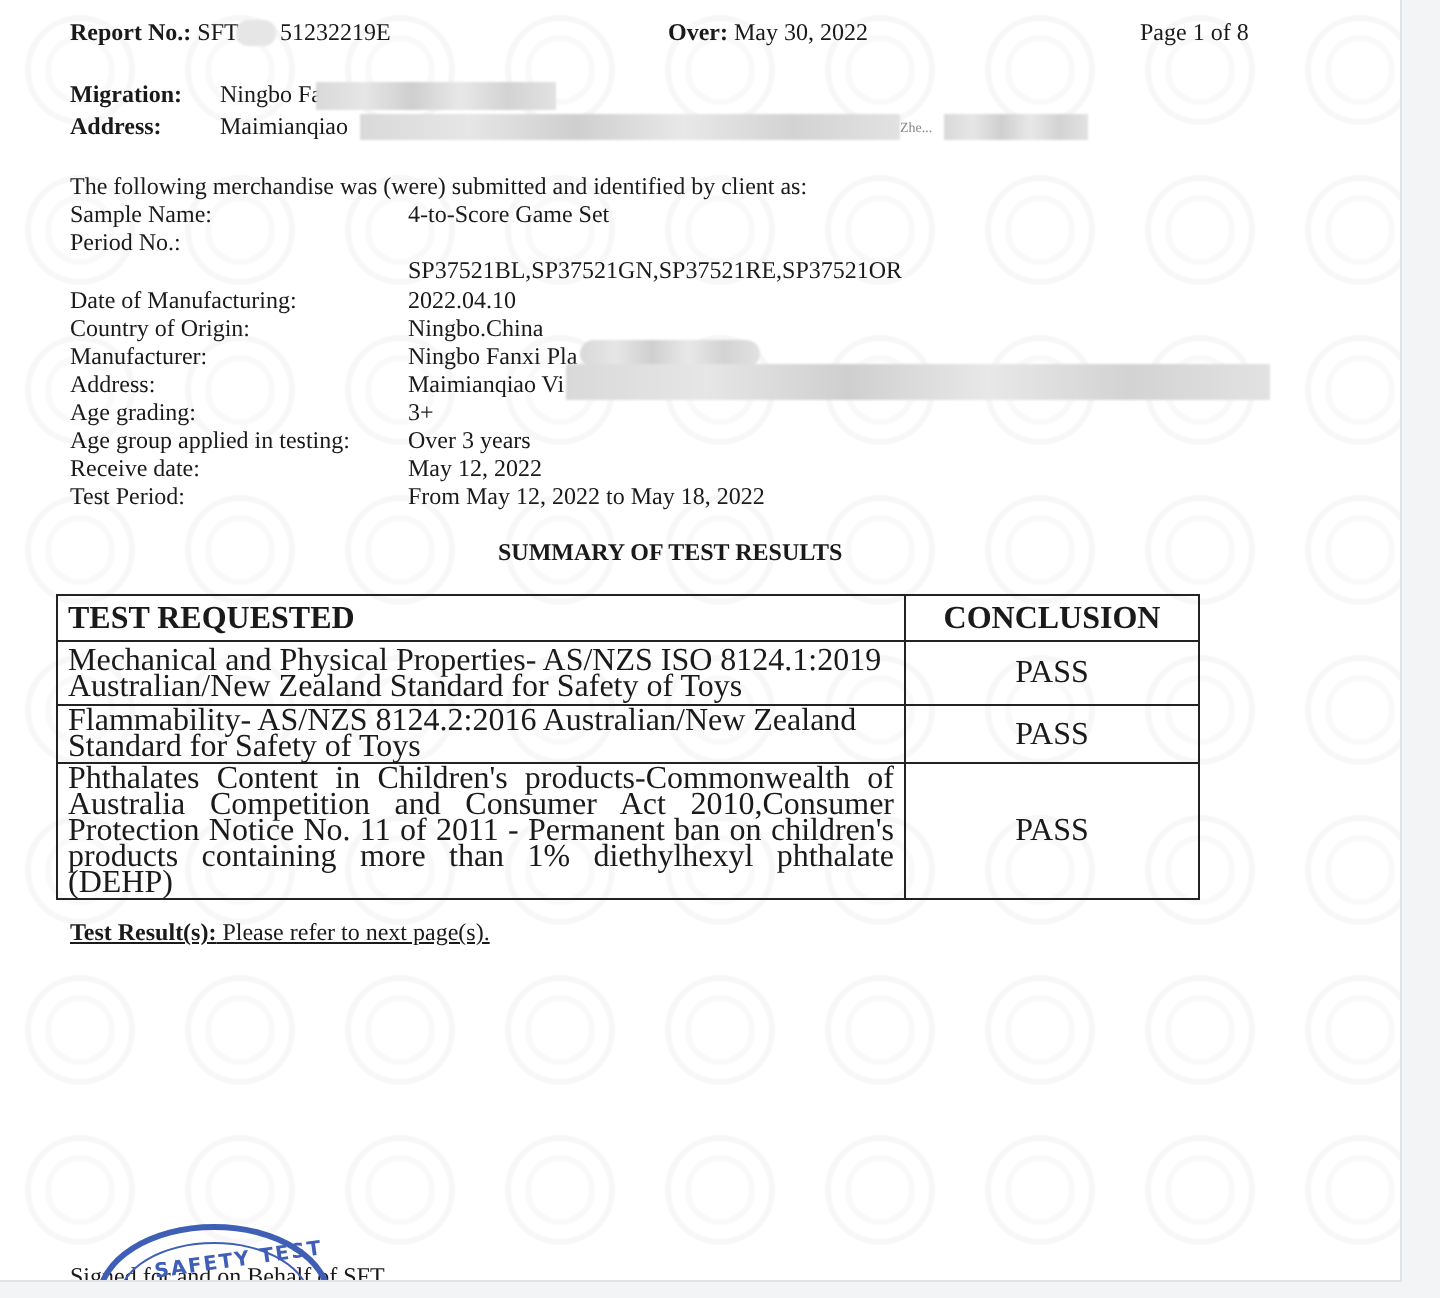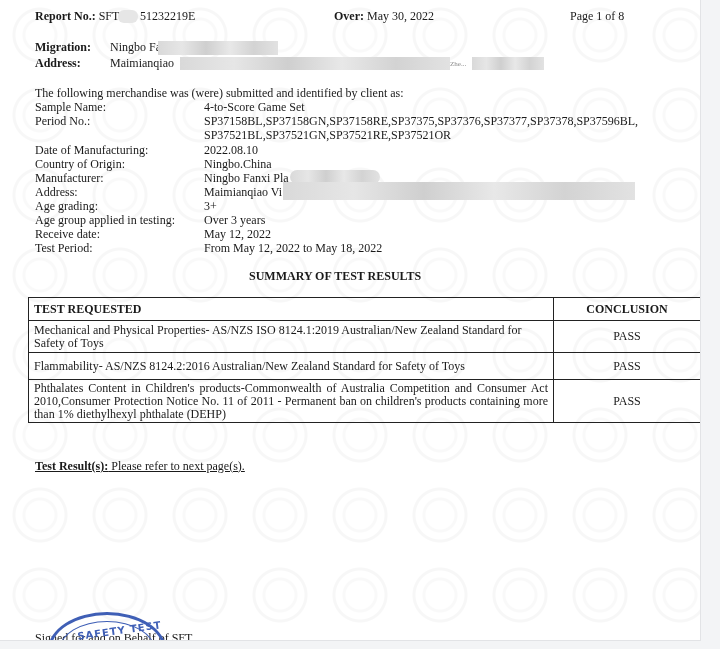--- a/index.html
+++ b/index.html
@@ -29,23 +29,23 @@
   .abs { position: absolute; white-space: nowrap; font-size: 12px; line-height: 13px; }
   .b { font-weight: bold; }
   .redact {
     position: absolute; height: 12px;
     background: linear-gradient(90deg, #d9d9d9, #e6e6e6 20%, #cfcfcf 40%, #e8e8e8 60%, #d3d3d3 80%, #e2e2e2);
     filter: blur(0.6px);
   }
   .title { font-weight: bold; font-size: 12px; }
   table.results {
     position: absolute; left: 28px; top: 297px;
-    width: 673px;
+    width: 572px;
     border-collapse: collapse;
-    font-size: 12px; line-height: 13px;
+    font-size: 16px; line-height: 13px;
   }
   table.results td, table.results th {
     border: 1.5px solid #222;
     padding: 1px 5px;
     vertical-align: middle;
   }
   table.results th { text-align: left; font-weight: bold; height: 20px; }
   table.results th.concl { text-align: center; }
   table.results td.concl { text-align: center; width: 136px; }
   table.results td.justify { text-align: justify; text-align-last: left; }
@@ -99,25 +99,24 @@
   <div class="redact" style="left:180px; top:57px; width:270px; height:13px;"></div>
   <div class="abs" style="left:450px; top:58px; font-size:7px; color:#888;">Zhe...</div>
   <div class="redact" style="left:472px; top:57px; width:72px; height:13px;"></div>
 
   <div class="abs" style="left:35px; top:87px;">The following merchandise was (were) submitted and identified by client as:</div>
 
   <div class="abs" style="left:35px; top:101px;">Sample Name:</div>
   <div class="abs" style="left:204px; top:101px;">4-to-Score Game Set</div>
 
   <div class="abs" style="left:35px; top:115px;">Period No.:</div>
-  <div class="abs" style="left:204px; top:115px;">SP37158BL,SP37158GN,SP37158RE,SP37375,SP37376,SP37377,SP37378,SP37596BL,</div>
   <div class="abs" style="left:204px; top:129px;">SP37521BL,SP37521GN,SP37521RE,SP37521OR</div>
 
   <div class="abs" style="left:35px; top:144px;">Date of Manufacturing:</div>
-  <div class="abs" style="left:204px; top:144px;">2022.08.10</div>
+  <div class="abs" style="left:204px; top:144px;">2022.04.10</div>
 
   <div class="abs" style="left:35px; top:158px;">Country of Origin:</div>
   <div class="abs" style="left:204px; top:158px;">Ningbo.China</div>
 
   <div class="abs" style="left:35px; top:172px;">Manufacturer:</div>
   <div class="abs" style="left:204px; top:172px;">Ningbo Fanxi Pla</div>
   <div class="redact" style="left:290px; top:170px; width:90px; height:14px; border-radius:7px;"></div>
 
   <div class="abs" style="left:35px; top:186px;">Address:</div>
   <div class="abs" style="left:204px; top:186px;">Maimianqiao Vi</div>

